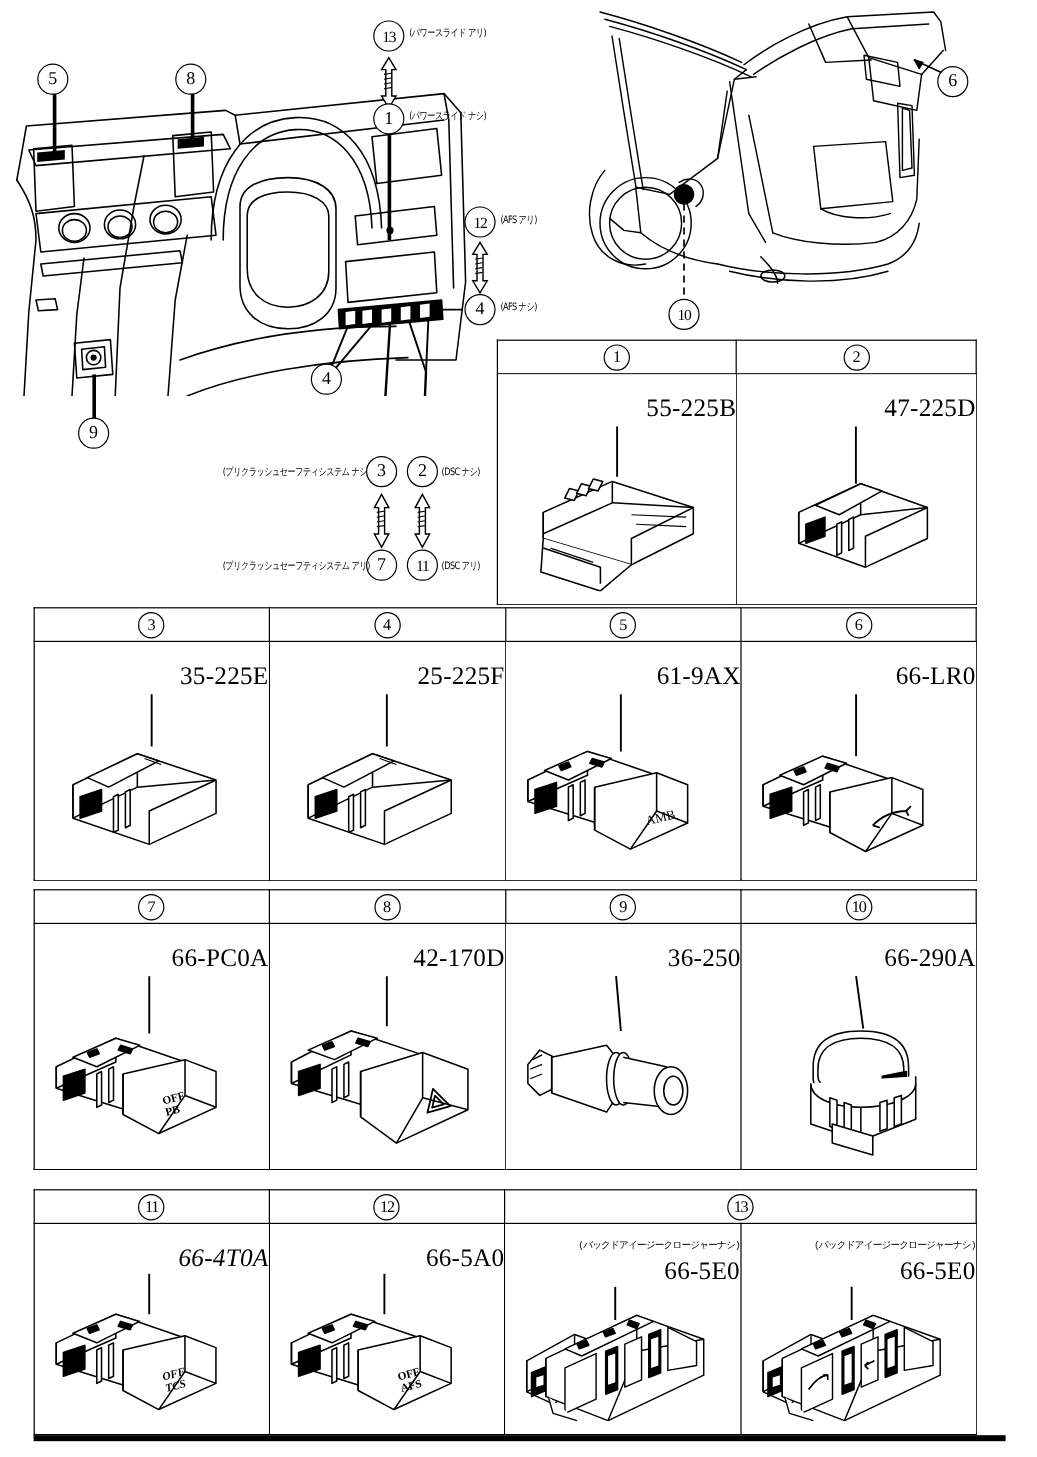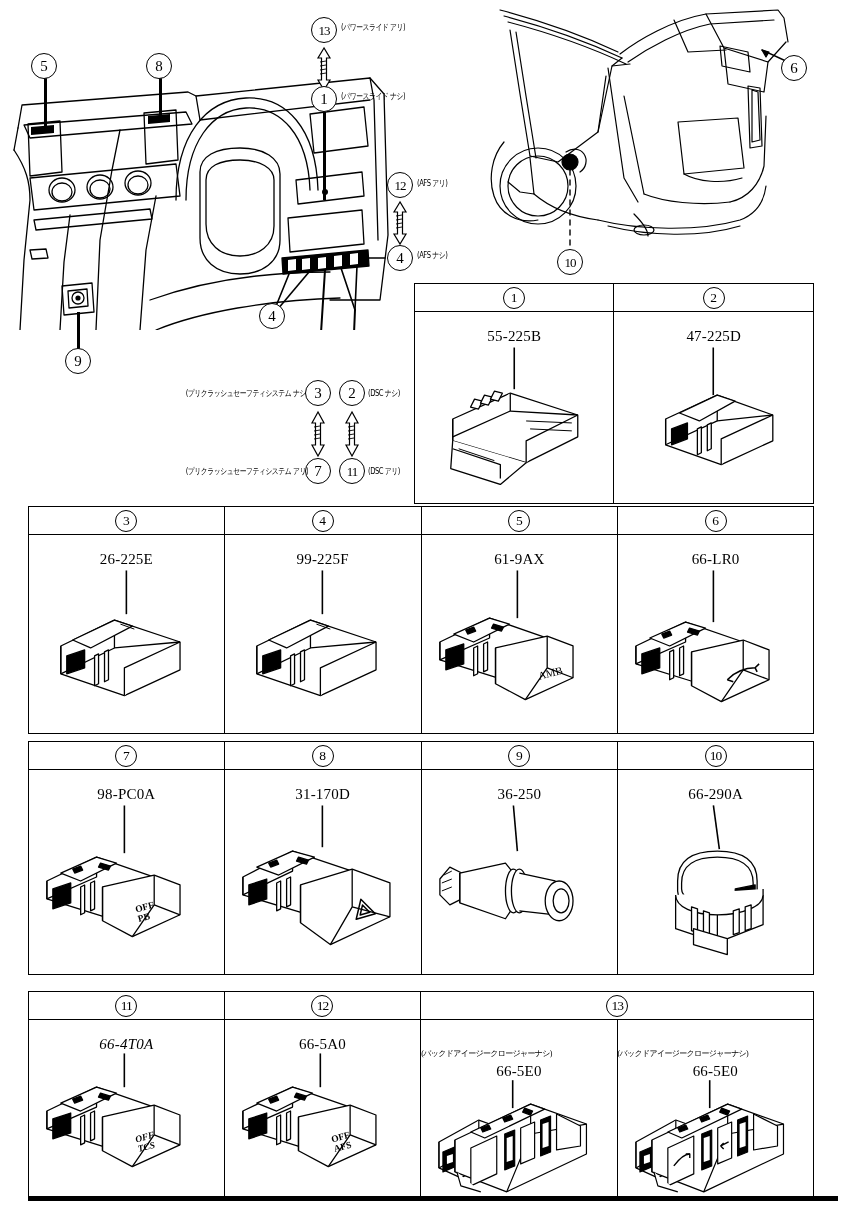--- a/index.html
+++ b/index.html
@@ -54,36 +54,36 @@
   }
   .partcell {
     border: 1.5px solid #000;
     vertical-align: top;
     background: #fff;
     padding: 0;
     position: relative;
   }
   .numcell .callout { margin: 0 auto; width: 22px; height: 22px; font-size: 13.5px; border-width: 1.4px; }
   .pnum {
-    text-align: center;
+    text-align: right;
     font-family: "Liberation Serif", serif;
-    font-size: 15px;
+    font-size: 21px;
     letter-spacing: 0.2px;
     color: #000;
     margin-top: 16px;
   }
   .pnum.with-jp { margin-top: 4px; }
   .jpsmall {
-    text-align: left;
-    font-family: Liberation Serif, serif;
+    text-align: right;
+    font-family: Liberation Mono, monospace;
     font-size: 8px;
     letter-spacing: -0.7px;
     white-space: nowrap;
     color: #000;
-    margin-top: 28px;
+    margin-top: 12px;
   }
   .svgwrap { width: 100%; display: block; }
 
   .bottomrule {
     position: absolute;
     left: 28px; top: 1196px;
     width: 810px; height: 5px;
     background: #000;
   }
 </style>
@@ -339,37 +339,37 @@
       </td>
       <td class="numcell" style="width:197px;">
         <div class="callout">5</div>
       </td>
       <td class="numcell" style="width:196px;">
         <div class="callout">6</div>
       </td>
     </tr>
     <tr>
       <td class="partcell" style="height:199px;">
-        <div class="pnum">26-225E</div>
+        <div class="pnum">35-225E</div>
         <svg class="svgwrap" height="148" viewBox="0 0 196 148" fill="#fff" stroke="#000" stroke-width="1.3" stroke-linejoin="round">
           <path d="M98 2 L 98 46" stroke-width="1.6"></path>
           <path d="M32 78 L 86 52 L 152 74 L 152 102 L 96 128 L 32 106 Z"></path>
           <path d="M32 78 L 32 106"></path>
           <path d="M86 52 L 86 80 L 32 106"></path>
           <path d="M152 74 L 96 100 L 96 128"></path>
           <path d="M86 80 L 152 74"></path>
           <path d="M44 72 L 86 52 L 104 58 L 62 80 Z"></path>
           <path d="M38 88 L 56 82 L 56 100 L 38 106 Z" fill="#000" stroke="#000"></path>
           <path d="M66 88 L 70 86 L 70 116 L 66 118 Z"></path>
           <path d="M76 84 L 80 82 L 80 112 L 76 114 Z"></path>
           <path d="M92 56 L 106 61" stroke-width="1"></path>
         </svg>
       </td>
       <td class="partcell">
-        <div class="pnum">99-225F</div>
+        <div class="pnum">25-225F</div>
         <svg class="svgwrap" height="148" viewBox="0 0 197 148" fill="#fff" stroke="#000" stroke-width="1.3" stroke-linejoin="round">
           <path d="M98 2 L 98 46" stroke-width="1.6"></path>
           <path d="M32 78 L 86 52 L 152 74 L 152 102 L 96 128 L 32 106 Z"></path>
           <path d="M32 78 L 32 106"></path>
           <path d="M86 52 L 86 80 L 32 106"></path>
           <path d="M152 74 L 96 100 L 96 128"></path>
           <path d="M86 80 L 152 74"></path>
           <path d="M44 72 L 86 52 L 104 58 L 62 80 Z"></path>
           <path d="M38 88 L 56 82 L 56 100 L 38 106 Z" fill="#000" stroke="#000"></path>
           <path d="M66 88 L 70 86 L 70 116 L 66 118 Z"></path>
@@ -442,21 +442,21 @@
       </td>
       <td class="numcell" style="width:197px;">
         <div class="callout">9</div>
       </td>
       <td class="numcell" style="width:196px;">
         <div class="callout small-num">10</div>
       </td>
     </tr>
     <tr>
       <td class="partcell" style="height:205px;">
-        <div class="pnum">98-PC0A</div>
+        <div class="pnum">66-PC0A</div>
         <svg class="svgwrap" height="154" viewBox="0 0 196 154" fill="#fff" stroke="#000" stroke-width="1.3" stroke-linejoin="round">
           <path d="M96 2 L 96 50" stroke-width="1.6"></path>
           <path d="M18 78 L 68 54 L 126 74 L 126 90 L 76 114 L 18 96 Z"></path>
           <path d="M18 78 L 18 96"></path>
           <path d="M68 54 L 68 74 L 18 96"></path>
           <path d="M32 70 L 68 54 L 88 60 L 52 78 Z"></path>
           <path d="M44 66 L 52 63 L 54 67 L 46 70 Z" fill="#000" stroke="#000"></path>
           <path d="M72 60 L 82 63 L 80 67 L 70 64 Z" fill="#000" stroke="#000"></path>
           <path d="M24 86 L 42 80 L 42 100 L 24 106 Z" fill="#000" stroke="#000"></path>
           <path d="M52 84 L 56 82 L 56 110 L 52 112 Z"></path>
@@ -465,21 +465,21 @@
           <path d="M126 72 L 126 102 L 104 134"></path>
           <path d="M74 84 L 74 118"></path>
           <path d="M126 102 L 152 112"></path>
           <g transform="rotate(-15 122 108)" fill="#000" stroke="none" font-family="Liberation Serif, serif" font-size="9.5" font-weight="bold">
             <text x="108" y="106">OFF</text>
             <text x="108" y="116">PB</text>
           </g>
         </svg>
       </td>
       <td class="partcell">
-        <div class="pnum">31-170D</div>
+        <div class="pnum">42-170D</div>
         <svg class="svgwrap" height="154" viewBox="0 0 197 154" fill="#fff" stroke="#000" stroke-width="1.3" stroke-linejoin="round">
           <path d="M98 2 L 98 44" stroke-width="1.6"></path>
           <path d="M18 74 L 68 48 L 128 68 L 128 84 L 78 110 L 18 92 Z"></path>
           <path d="M18 74 L 18 92"></path>
           <path d="M68 48 L 68 68 L 18 92"></path>
           <path d="M32 64 L 68 48 L 90 54 L 54 72 Z"></path>
           <path d="M44 60 L 52 57 L 54 61 L 46 64 Z" fill="#000" stroke="#000"></path>
           <path d="M74 54 L 84 57 L 82 61 L 72 58 Z" fill="#000" stroke="#000"></path>
           <path d="M24 82 L 42 76 L 42 96 L 24 102 Z" fill="#000" stroke="#000"></path>
           <path d="M52 80 L 56 78 L 56 106 L 52 108 Z"></path>

